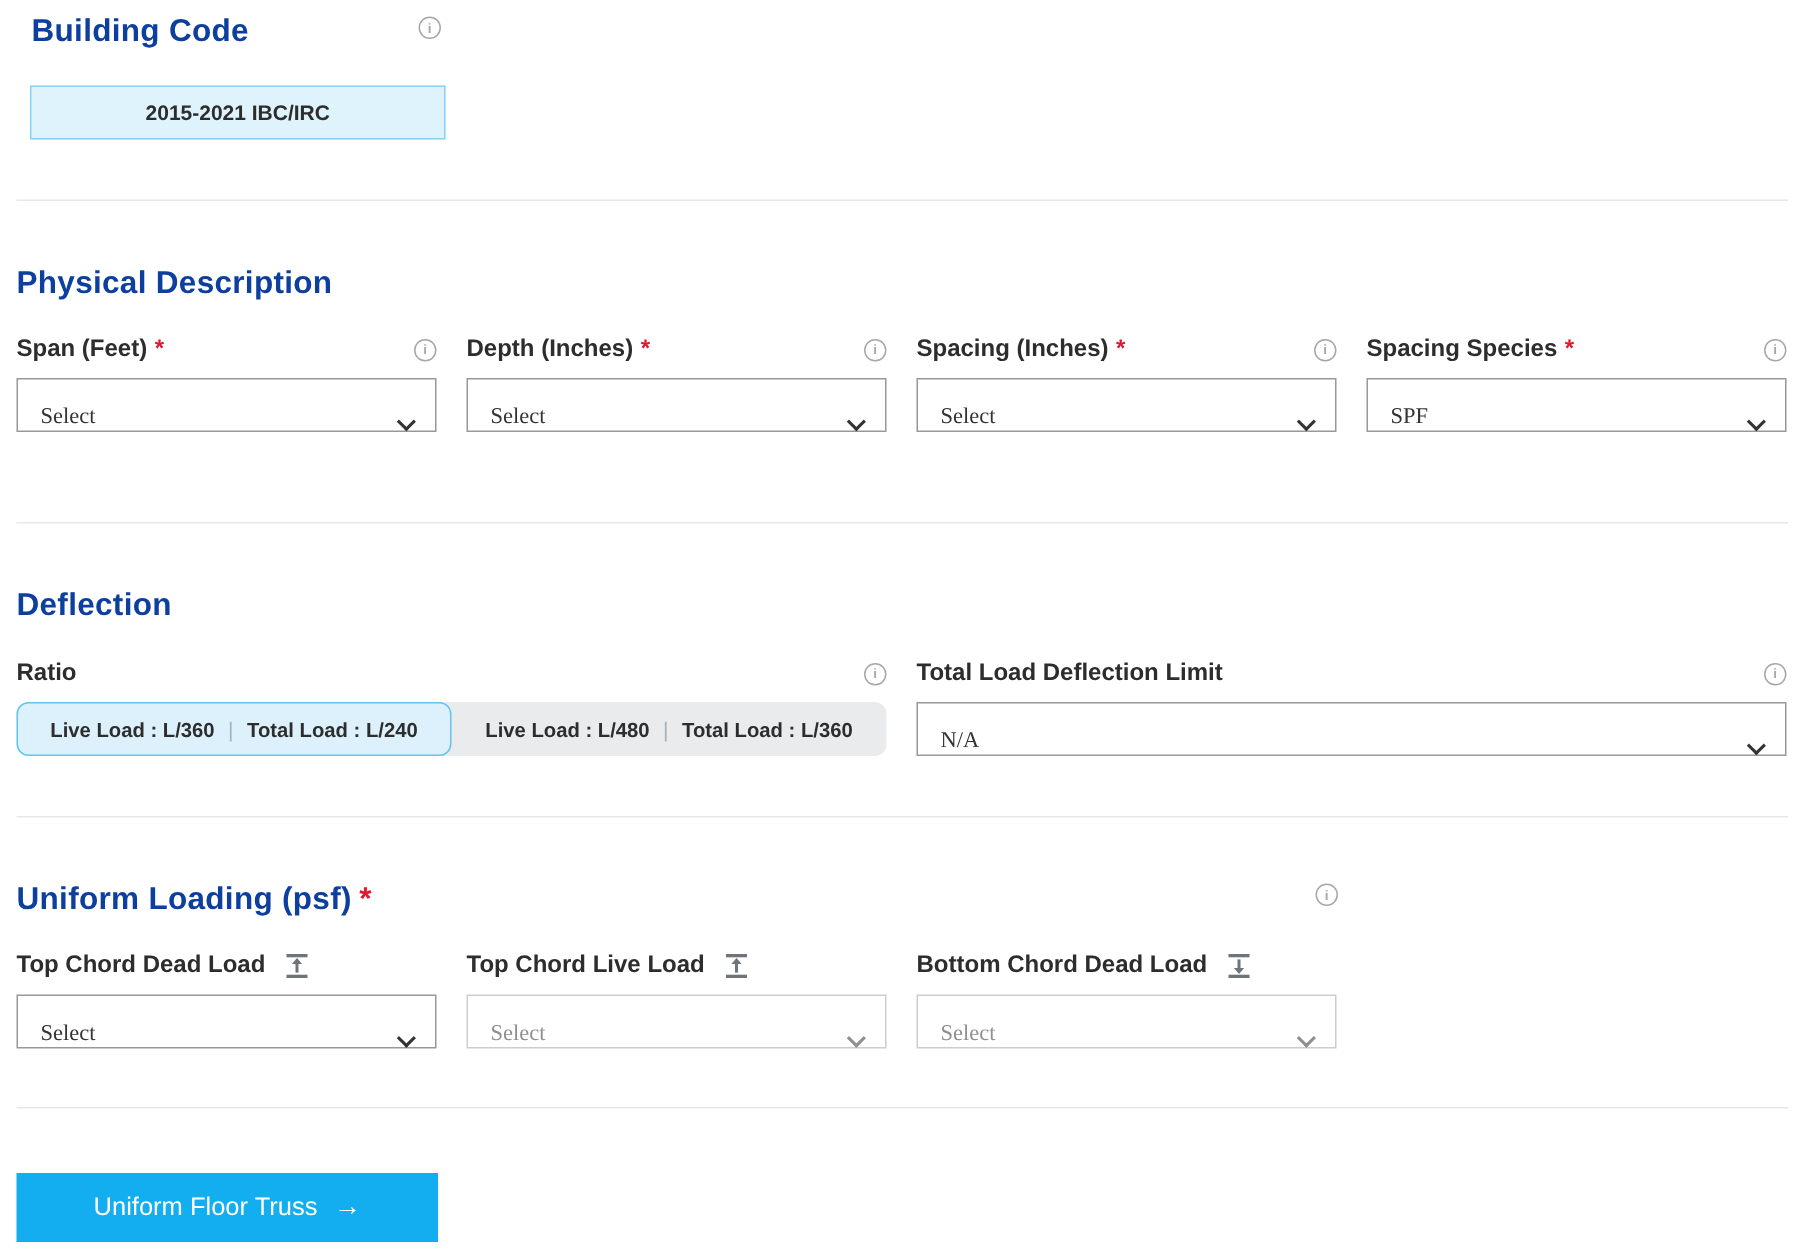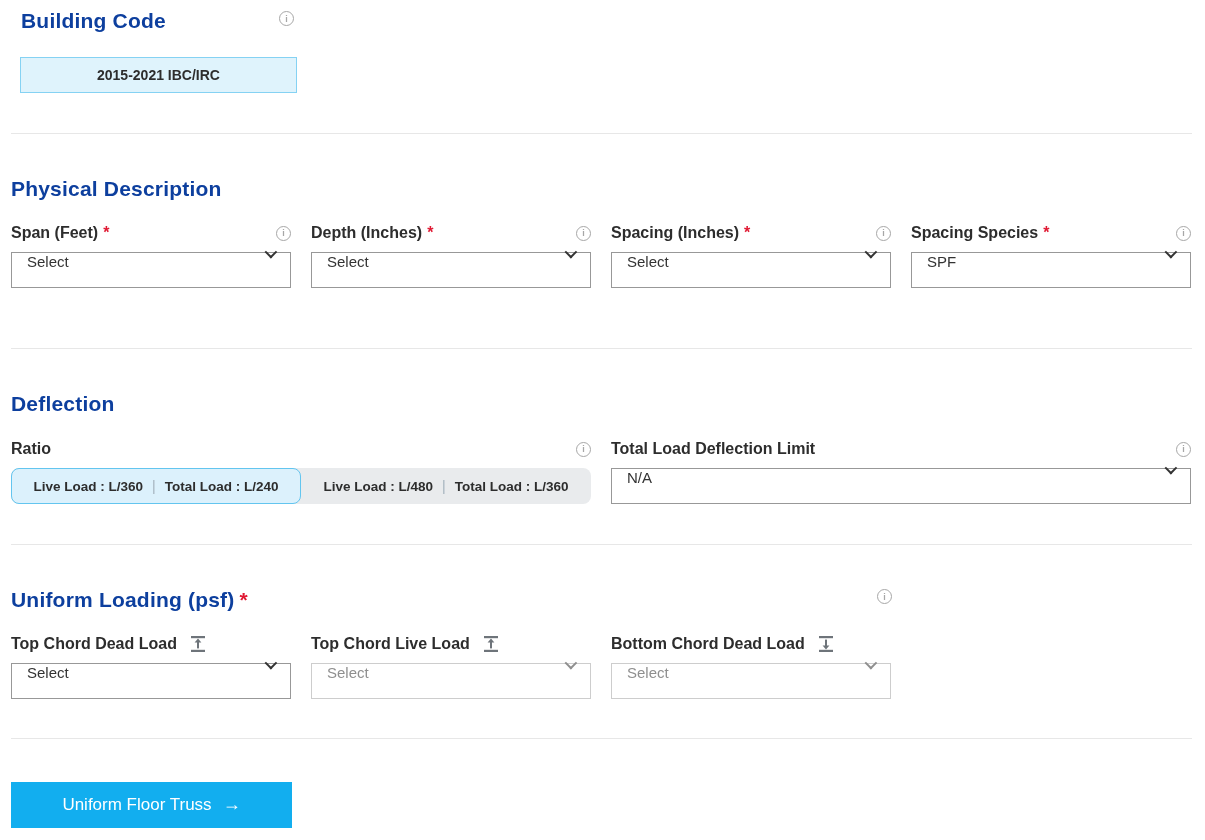--- a/index.html
+++ b/index.html
@@ -32,22 +32,22 @@
   .cols { display:grid; grid-template-columns:repeat(4,280px); column-gap:20px; }
   .span2 { grid-column:span 2; }
 
   .label-cell { display:flex; align-items:center; justify-content:space-between; height:18px; }
   .label-cell .lbl { font-size:16px; font-weight:bold; color:#2d2d2d; white-space:nowrap; }
   .label-left { display:flex; align-items:center; gap:12px; justify-content:flex-start; }
 
   
   .select {
     height:36px; border:1px solid #989898; background:#fff;
-    display:flex; align-items:flex-start; justify-content:space-between;
-    padding:0 16px 0 15px; cursor:pointer;
+    display:flex; align-items:flex-end; justify-content:space-between;
+    padding:0 16px 0 15px; cursor:pointer;font-family:Liberation Serif, serif;
   }
   .select .val { font-size:15px; color:#333; }
   .chev {
     width:9px; height:9px; border-right:2px solid #333; border-bottom:2px solid #333;
     transform:rotate(45deg) translateY(-2px); margin-top:-4px;
   }
   .select.dim { border-color:#cdcdcd; }
   .select.dim .val { color:#8f8f8f; }
   .select.dim .chev { border-color:#8f8f8f; }
 

